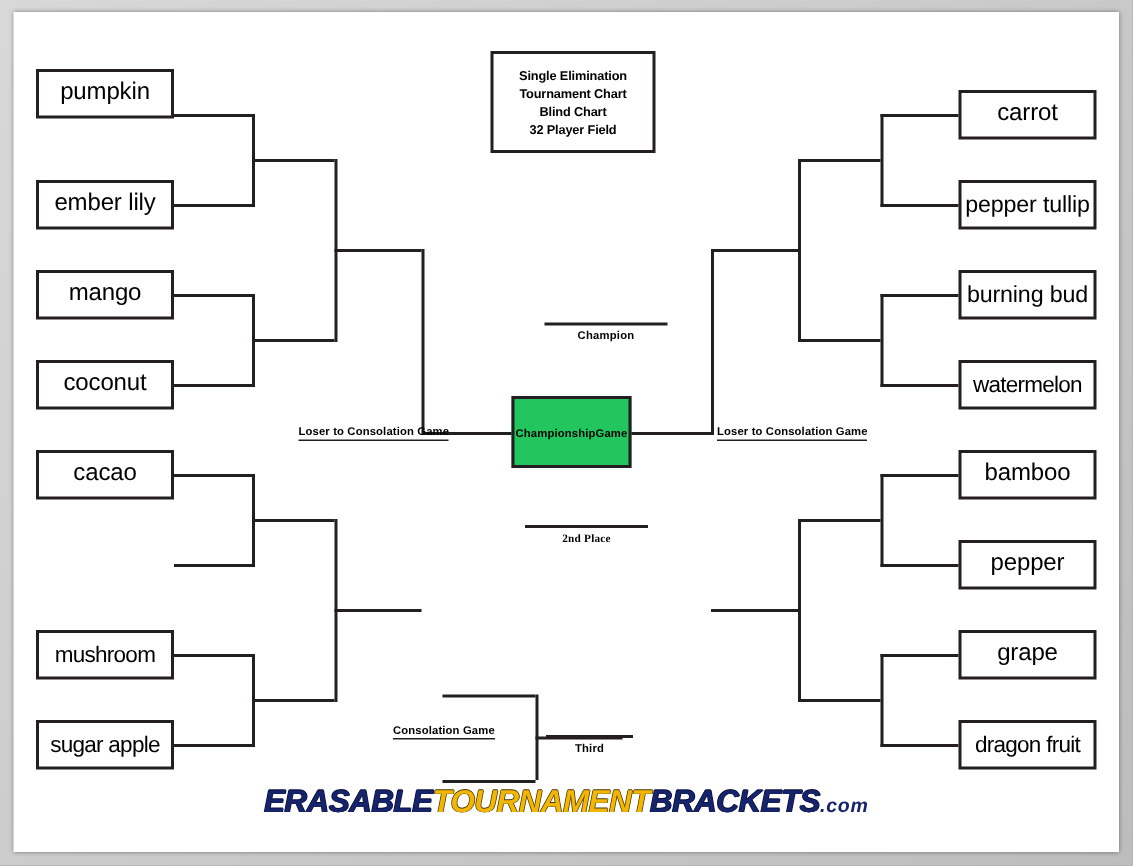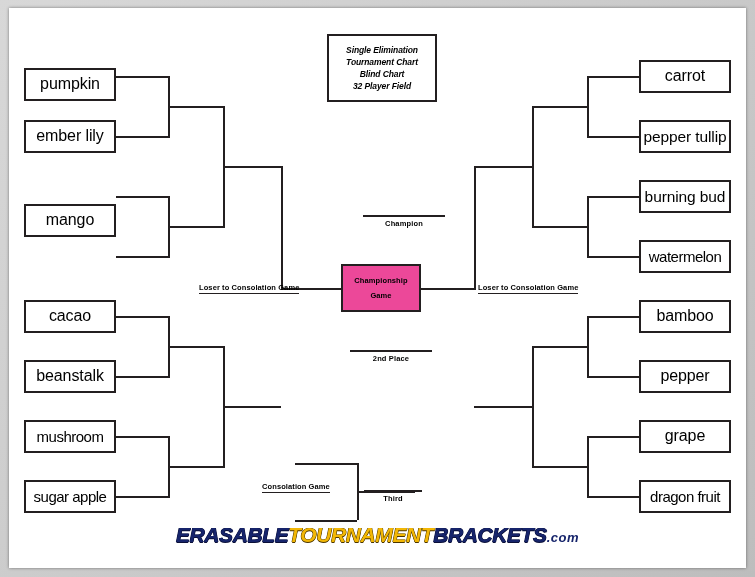--- a/index.html
+++ b/index.html
@@ -98,35 +98,34 @@
     align-items: center;
     justify-content: center;
     text-align: center;
   }
   #title-card .tl {
     font-size: 8.5px;
     font-weight: bold;
     color: #000;
     line-height: 1.42;
     letter-spacing: -0.1px;
-    font-style: italic;
   }
 
   
   #champ-box {
     position: absolute;
     left: 332px;
     top: 256px;
     width: 80px;
     height: 48px;
     box-sizing: border-box;
     border: 2px solid #231f20;
-    background: #ec4899;
+    background: #22c55e;
     display: flex;
-    flex-direction: column;
+    flex-direction: row;
     align-items: center;
     justify-content: center;
     text-align: center;
   }
   #champ-box .cl {
     font-size: 7.5px;
     font-weight: bold;
     line-height: 2.0;
     color: #000;
     letter-spacing: 0.1px;
@@ -201,35 +200,35 @@
   <div id="page">
     <div id="sheet">
 
       <div id="title-card">
         <div class="tl">Single Elimination</div>
         <div class="tl">Tournament Chart</div>
         <div class="tl">Blind Chart</div>
         <div class="tl">32 Player Field</div>
       </div>
 
-      <div class="slot" style="left:15px; top:60px;">
+      <div class="slot" style="left:15px; top:38px;">
         <span class="nm">pumpkin</span>
       </div>
       <div class="slot" style="left:15px; top:112px;">
         <span class="nm">ember lily</span>
       </div>
-      <div class="slot" style="left:15px; top:172px;margin-top:24px;">
+      <div class="slot" style="left:15px; top:172px;">
         <span class="nm">mango</span>
+      </div>
+      <div class="slot" style="left:15px; top:232px;">
+        <span class="nm">coconut</span>
       </div>
 
       <div class="slot" style="left:15px; top:292px;">
         <span class="nm">cacao</span>
-      </div>
-      <div class="slot" style="left:15px; top:352px;">
-        <span class="nm">beanstalk</span>
       </div>
       <div class="slot tight" style="left:15px; top:412px;text-align:right;">
         <span class="nm">mushroom</span>
       </div>
       <div class="slot tight" style="left:15px; top:472px;">
         <span class="nm">sugar apple</span>
       </div>
 
       <div class="h-line" style="left:107px; top:68px;  width:52px;"></div>
       <div class="h-line" style="left:107px; top:128px; width:52px;"></div>
@@ -322,21 +321,21 @@
       <div class="rule-label" style="left:354px; top:207px; width:82px;">
         <div class="bar"></div>
         <div class="cap">Champion</div>
       </div>
 
       <div id="champ-box">
         <div class="cl">Championship</div>
         <div class="cl">Game</div>
       </div>
 
-      <div class="rule-label" style="left:341px; top:342px; width:82px;">
+      <div class="rule-label" style="left:341px; top:342px; width:82px;font-family:Liberation Serif, serif;">
         <div class="bar"></div>
         <div class="cap">2nd Place</div>
       </div>
 
       <div class="h-line" style="left:286px; top:455px; width:62px;"></div>
       <div class="h-line" style="left:286px; top:512px; width:62px;"></div>
       <div class="v-line" style="left:348px; top:455px; height:57px;"></div>
       <div class="h-line" style="left:348px; top:483px; width:58px;"></div>
 
       <div class="tiny-cap" style="left:253px; top:474px;text-align:center;">Consolation Game</div>

